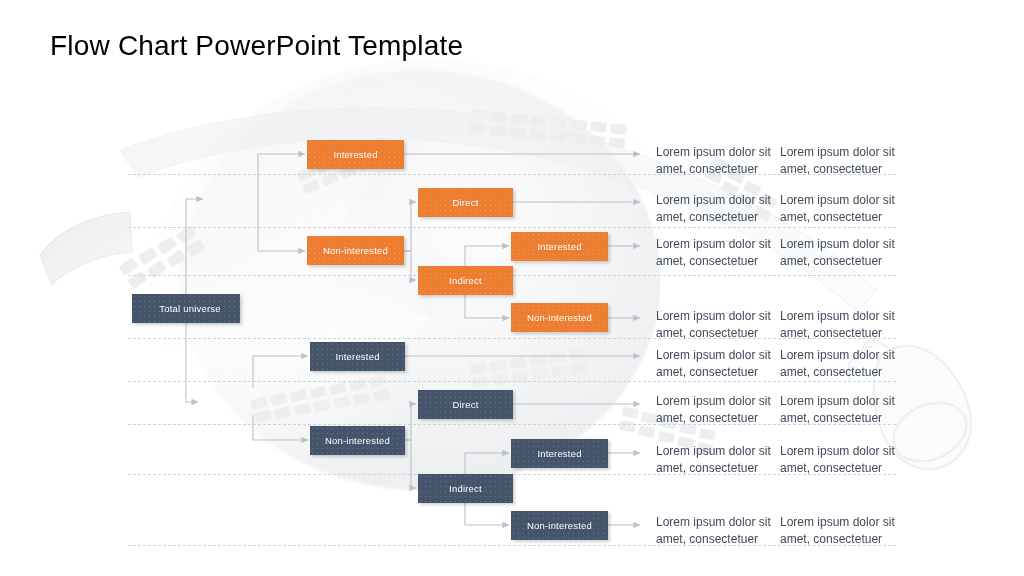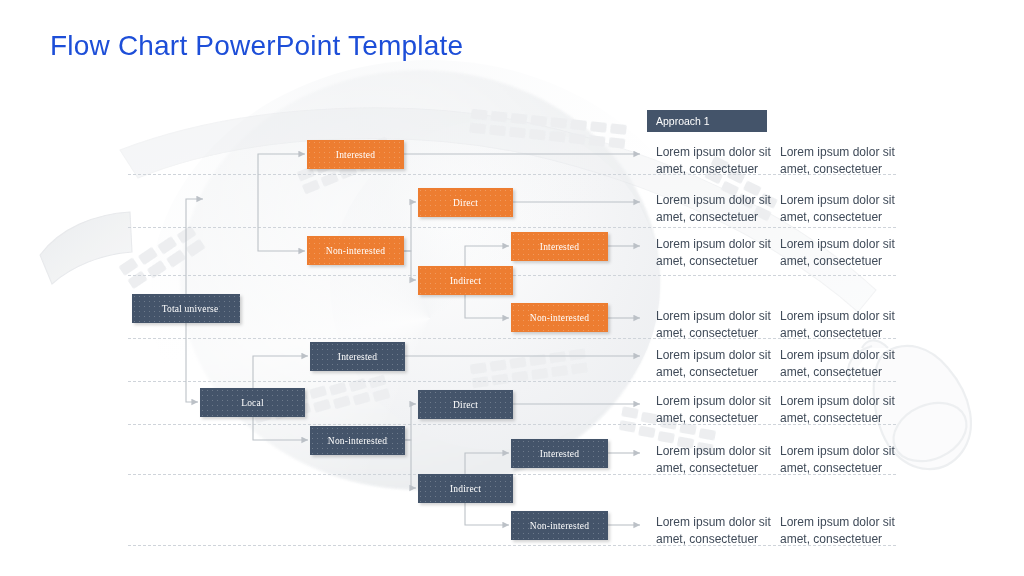--- a/index.html
+++ b/index.html
@@ -27,35 +27,34 @@
   .arcwrap{position:absolute;inset:0;}
   .sheen{
     position:absolute;left:150px;top:60px;width:560px;height:470px;
     background:conic-gradient(from 200deg at 50% 55%, rgba(255,255,255,0) 0deg, rgba(255,255,255,.9) 60deg, rgba(240,242,244,.5) 140deg, rgba(255,255,255,0) 220deg);
     border-radius:50%;opacity:.75;
   }
 
   
   #title{
     position:absolute;left:50px;top:30px;
-    font-size:28px;color:#1d4ed8;letter-spacing:.2px;
+    font-size:28px;color:#000000;letter-spacing:.2px;
     font-weight:400;white-space:nowrap;
   }
 
   
   .node{
     position:absolute;
     display:flex;align-items:center;justify-content:center;
     color:#ffffff;font-size:9.5px;letter-spacing:.2px;
     box-shadow:2px 2px 3px rgba(0,0,0,.18);
     box-sizing:border-box;
     background-image:radial-gradient(rgba(255,255,255,.22) .8px, transparent .9px);
     background-size:5px 5px;
     z-index:6;
-    font-family:Liberation Serif, serif;
   }
   .node.orange{background-color:#ed7d31;}
   .node.slate{background-color:#44546a;}
 
   
   #wires{position:absolute;inset:0;z-index:4;pointer-events:none;}
 
   
   .rowline{
     position:absolute;height:0;border-top:1px dashed #cfd4da;
@@ -284,23 +283,20 @@
   </div>
 
   <div class="node orange" style="left:511px;top:303px;width:97px;height:29px;">
     <span>Non-interested</span>
   </div>
 
   <div class="node slate" style="left:310px;top:342px;width:95px;height:29px;">
     <span>Interested</span>
   </div>
 
-  <div class="node slate" style="left:200px;top:388px;width:105px;height:29px;">
-    <span>Local</span>
-  </div>
 
   <div class="node slate" style="left:310px;top:426px;width:95px;height:29px;">
     <span>Non-interested</span>
   </div>
 
   <div class="node slate" style="left:418px;top:390px;width:95px;height:29px;">
     <span>Direct</span>
   </div>
 
   <div class="node slate" style="left:511px;top:439px;width:97px;height:29px;">
@@ -308,23 +304,20 @@
   </div>
 
   <div class="node slate" style="left:418px;top:474px;width:95px;height:29px;">
     <span>Indirect</span>
   </div>
 
   <div class="node slate" style="left:511px;top:511px;width:97px;height:29px;">
     <span>Non-interested</span>
   </div>
 
-  <div class="thead" style="left:647px;top:110px;width:120px;height:22px;">
-    <span>Approach 1</span>
-  </div>
 
   <div class="cell" style="left:656px;top:144px;">Lorem ipsum dolor sit amet, consectetuer</div>
   <div class="cell" style="left:780px;top:144px;">Lorem ipsum dolor sit amet, consectetuer</div>
 
   <div class="cell" style="left:656px;top:192px;">Lorem ipsum dolor sit amet, consectetuer</div>
   <div class="cell" style="left:780px;top:192px;">Lorem ipsum dolor sit amet, consectetuer</div>
 
   <div class="cell" style="left:656px;top:236px;">Lorem ipsum dolor sit amet, consectetuer</div>
   <div class="cell" style="left:780px;top:236px;">Lorem ipsum dolor sit amet, consectetuer</div>
 

